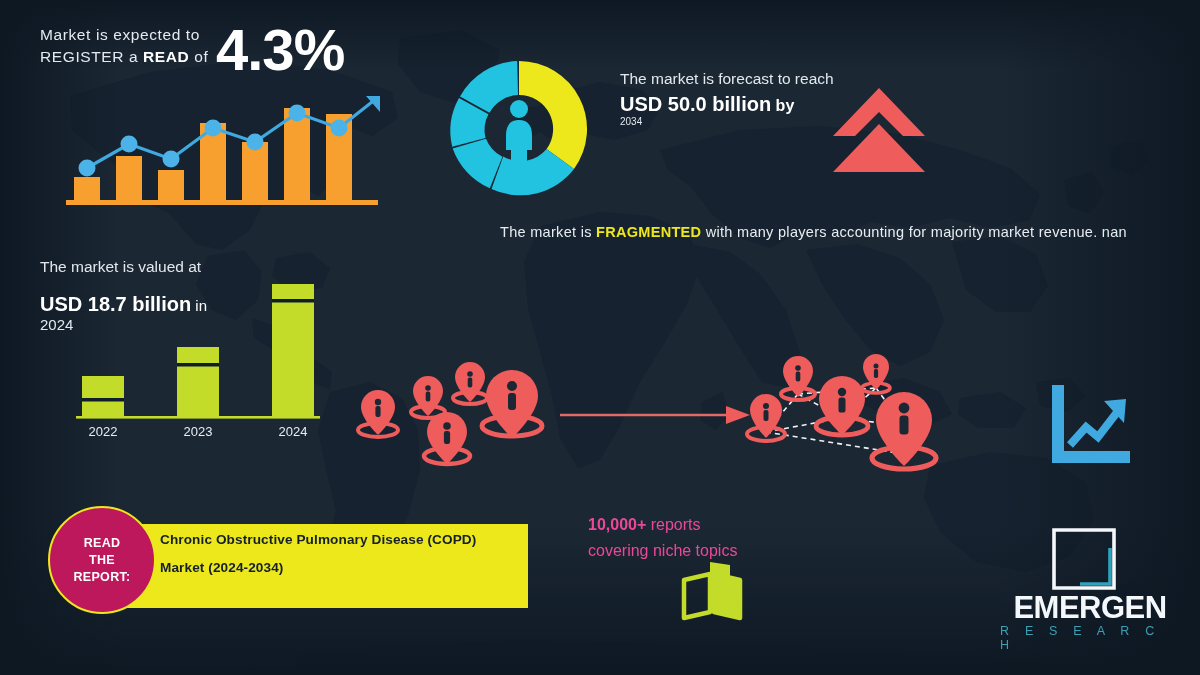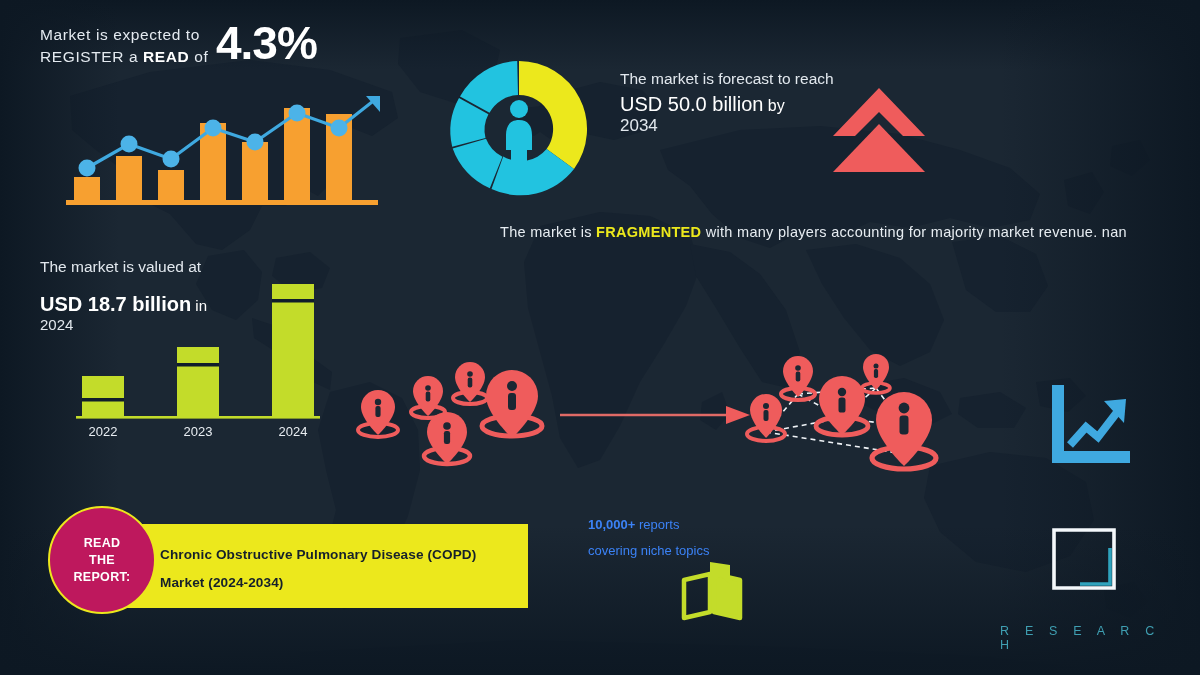--- a/index.html
+++ b/index.html
@@ -37,38 +37,38 @@
     position: absolute; left: 0; top: 0; width: 1200px; height: 70px;
     background: linear-gradient(to bottom, #0d1823 0%, rgba(13,24,35,0) 100%);
   }
 
   
   #cagr-block { position: absolute; left: 40px; top: 24px; width: 360px; }
   #cagr-text { font-size: 15.5px; line-height: 22px; color: #e4eaf0; letter-spacing: .6px; }
   #cagr-text b { color: #ffffff; }
   #cagr-value {
     position: absolute; left: 216px; top: 16px;
-    font-size: 46px; font-weight: bold; color: #ffffff; letter-spacing: -1px;
+    font-size: 58px; font-weight: bold; color: #ffffff; letter-spacing: -1px;
   }
 
   
   #orange-chart { position: absolute; left: 66px; top: 82px; width: 320px; height: 128px; }
   #orange-chart svg { width: 100%; height: 100%; overflow: visible; }
 
   
   #donut { position: absolute; left: 443px; top: 53px; width: 152px; height: 152px; }
   #donut svg { width: 100%; height: 100%; }
 
   
   #forecast-block { position: absolute; left: 620px; top: 68px; width: 230px; }
   #forecast-l1 { font-size: 15.5px; line-height: 21px; color: #e2e8ee; }
   #forecast-value { font-size: 20px; font-weight: bold; color: #ffffff; margin-top: 4px; display:block; }
-  #forecast-value span { font-weight: normal; }
+  #forecast-value span { font-weight: bold; }
   #forecast-by { font-weight: normal; font-size: 16px; }
-  #forecast-year { font-size: 17px; color: #e2e8ee; display: block; }
+  #forecast-year { font-size: 10px; color: #e2e8ee; display: block; }
 
   #uparrows { position: absolute; left: 833px; top: 84px; width: 92px; height: 92px; }
 
   
   #fragmented {
     position: absolute; left: 500px; top: 221px; width: 640px;
     font-size: 14.5px; line-height: 23px; color: #e7edf2; letter-spacing: .3px;
   }
   #fragmented .hl { color: #ece81c; font-weight: bold; margin-top: 36px; }
 
@@ -92,38 +92,38 @@
   
   #growth-icon { position: absolute; left: 1046px; top: 381px; width: 86px; height: 86px; }
   #growth-icon svg { width: 100%; height: 100%; }
 
   
   #report-banner {
     position: absolute; left: 98px; top: 524px; width: 430px; height: 84px;
     background: #ece81c;
   }
   #report-title {
-    position: absolute; left: 62px; top: 17px; width: 350px;
+    position: absolute; left: 62px; top: 2px; width: 350px;
     color: #15202b; font-size: 13.6px; font-weight: bold; line-height: 28px;
     letter-spacing: .1px;
   }
   #report-circle {
     position: absolute; left: 48px; top: 506px;
     width: 108px; height: 108px; border-radius: 50%;
     background: #be185d; border: 2.5px solid #ece81c;
     display: flex; align-items: center; justify-content: center;
   }
   #report-circle-label {
     color: #ffffff; font-size: 12.5px; font-weight: bold; text-align: center;
     line-height: 17px; letter-spacing: .3px;
   }
 
   
   #reports-block { position: absolute; left: 588px; top: 512px; width: 230px; }
-  #reports-text { font-size: 13px; line-height: 26px; color: #3b82f6; }
+  #reports-text { font-size: 16px; line-height: 26px; color: #ec4899; }
   #reports-text b { font-weight: bold; }
   #book-icon { position: absolute; left: 676px; top: 560px; width: 72px; height: 62px; }
   #book-icon svg { width: 100%; height: 100%; }
 
   
   #logo { position: absolute; left: 1000px; top: 528px; width: 180px; height: 118px; }
   #logo-mark { position: absolute; left: 52px; top: 0px; width: 64px; height: 62px; }
   #logo-mark svg { width: 100%; height: 100%; }
   #logo-name {
     position: absolute; left: 0px; top: 62px; width: 180px; text-align: center;
@@ -391,16 +391,17 @@
     </svg>
   </div>
 
   <div id="logo">
     <div id="logo-mark">
       <svg viewBox="0 0 64 62" aria-hidden="true">
         <path d="M2,2 L62,2 L62,60 L2,60 Z" fill="none" stroke="#f4f8fb" stroke-width="3.6"></path>
         <path d="M58,20 L58,56 L28,56" fill="none" stroke="#2fa3bd" stroke-width="3.6"></path>
       </svg>
     </div>
+    <div id="logo-name">EMERGEN</div>
     <div id="logo-sub">R E S E A R C H</div>
   </div>
 
 </div>
 
 </body></html>

